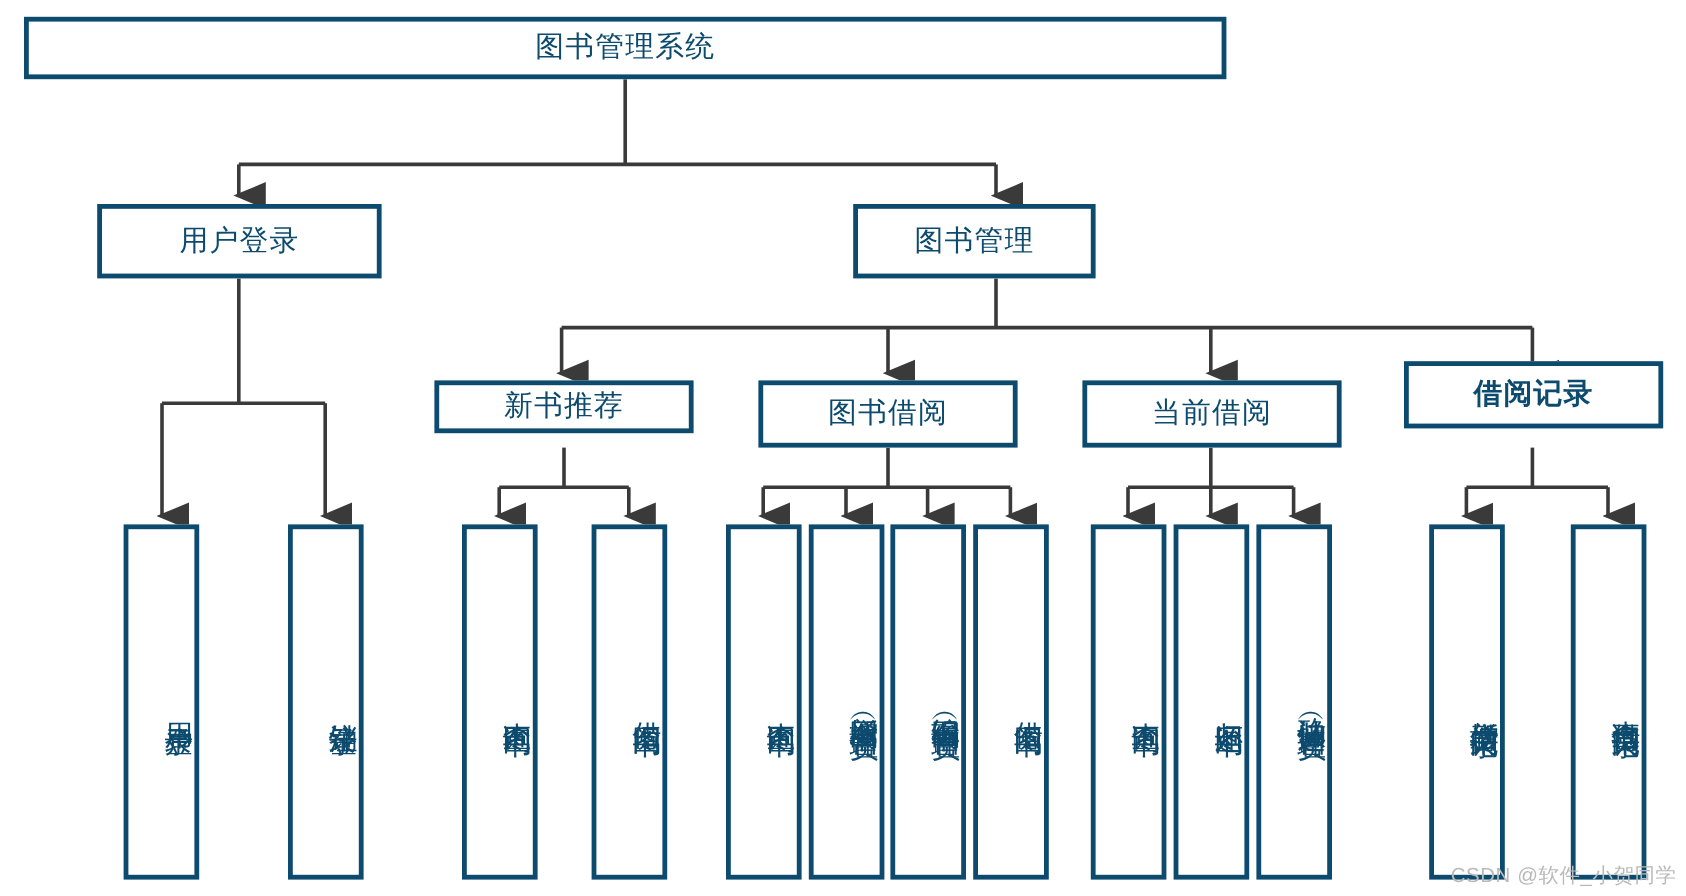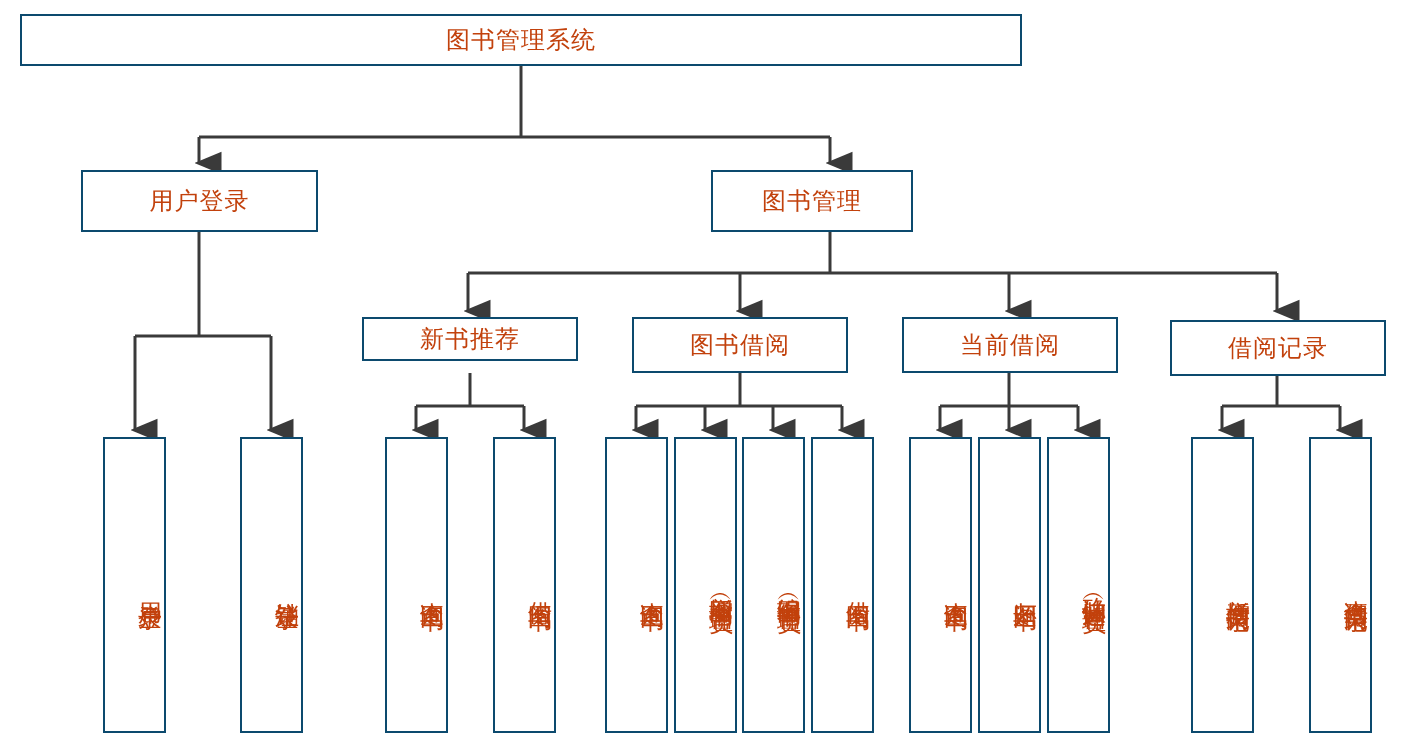--- a/index.html
+++ b/index.html
@@ -19,25 +19,25 @@
     position:absolute;
     left:0; top:0;
     width:1405px;
     height:747px;
     pointer-events:none;
   }
   .node{
     position:absolute;
     box-sizing:border-box;
     background:#ffffff;
-    border:2px solid #0c4a6e;
+    border:4px solid #0c4a6e;
     display:flex;
     align-items:center;
     justify-content:center;
-    color:#c2410c;
+    color:#0c4a6e;
   }
   .node.horiz{
     font-size:24px;
     letter-spacing:1px;
     line-height:1;
   }
   .node.vert{
     writing-mode:vertical-rl;
     text-orientation:upright;
     font-size:24px;
@@ -138,21 +138,21 @@
 
   <div class="node horiz" style="left:362px; top:317px; width:216px; height:44px;">
     <span class="label">新书推荐</span>
   </div>
   <div class="node horiz" style="left:632px; top:317px; width:216px; height:56px;">
     <span class="label">图书借阅</span>
   </div>
   <div class="node horiz" style="left:902px; top:317px; width:216px; height:56px;">
     <span class="label">当前借阅</span>
   </div>
-  <div class="node horiz" style="left:1170px; top:320px; width:216px; height:56px;">
+  <div class="node horiz" style="left:1170px; top:301px; width:216px; height:56px;font-weight:bold;">
     <span class="label">借阅记录</span>
   </div>
 
   <div class="node vert" style="left:103px; top:437px; width:63px; height:296px;">
     <span class="label">用户登录</span>
   </div>
   <div class="node vert" style="left:240px; top:437px; width:63px; height:296px;">
     <span class="label">注销登录</span>
   </div>
 
@@ -186,14 +186,15 @@
     <span class="label">确认归还（管理员）</span>
   </div>
 
   <div class="node vert" style="left:1191px; top:437px; width:63px; height:296px;">
     <span class="label">新增借阅记录</span>
   </div>
   <div class="node vert" style="left:1309px; top:437px; width:63px; height:296px;">
     <span class="label">查询借阅记录</span>
   </div>
 
+  <div class="watermark">CSDN @软件_小贺同学</div>
 
 </div>
 
 </body></html>

